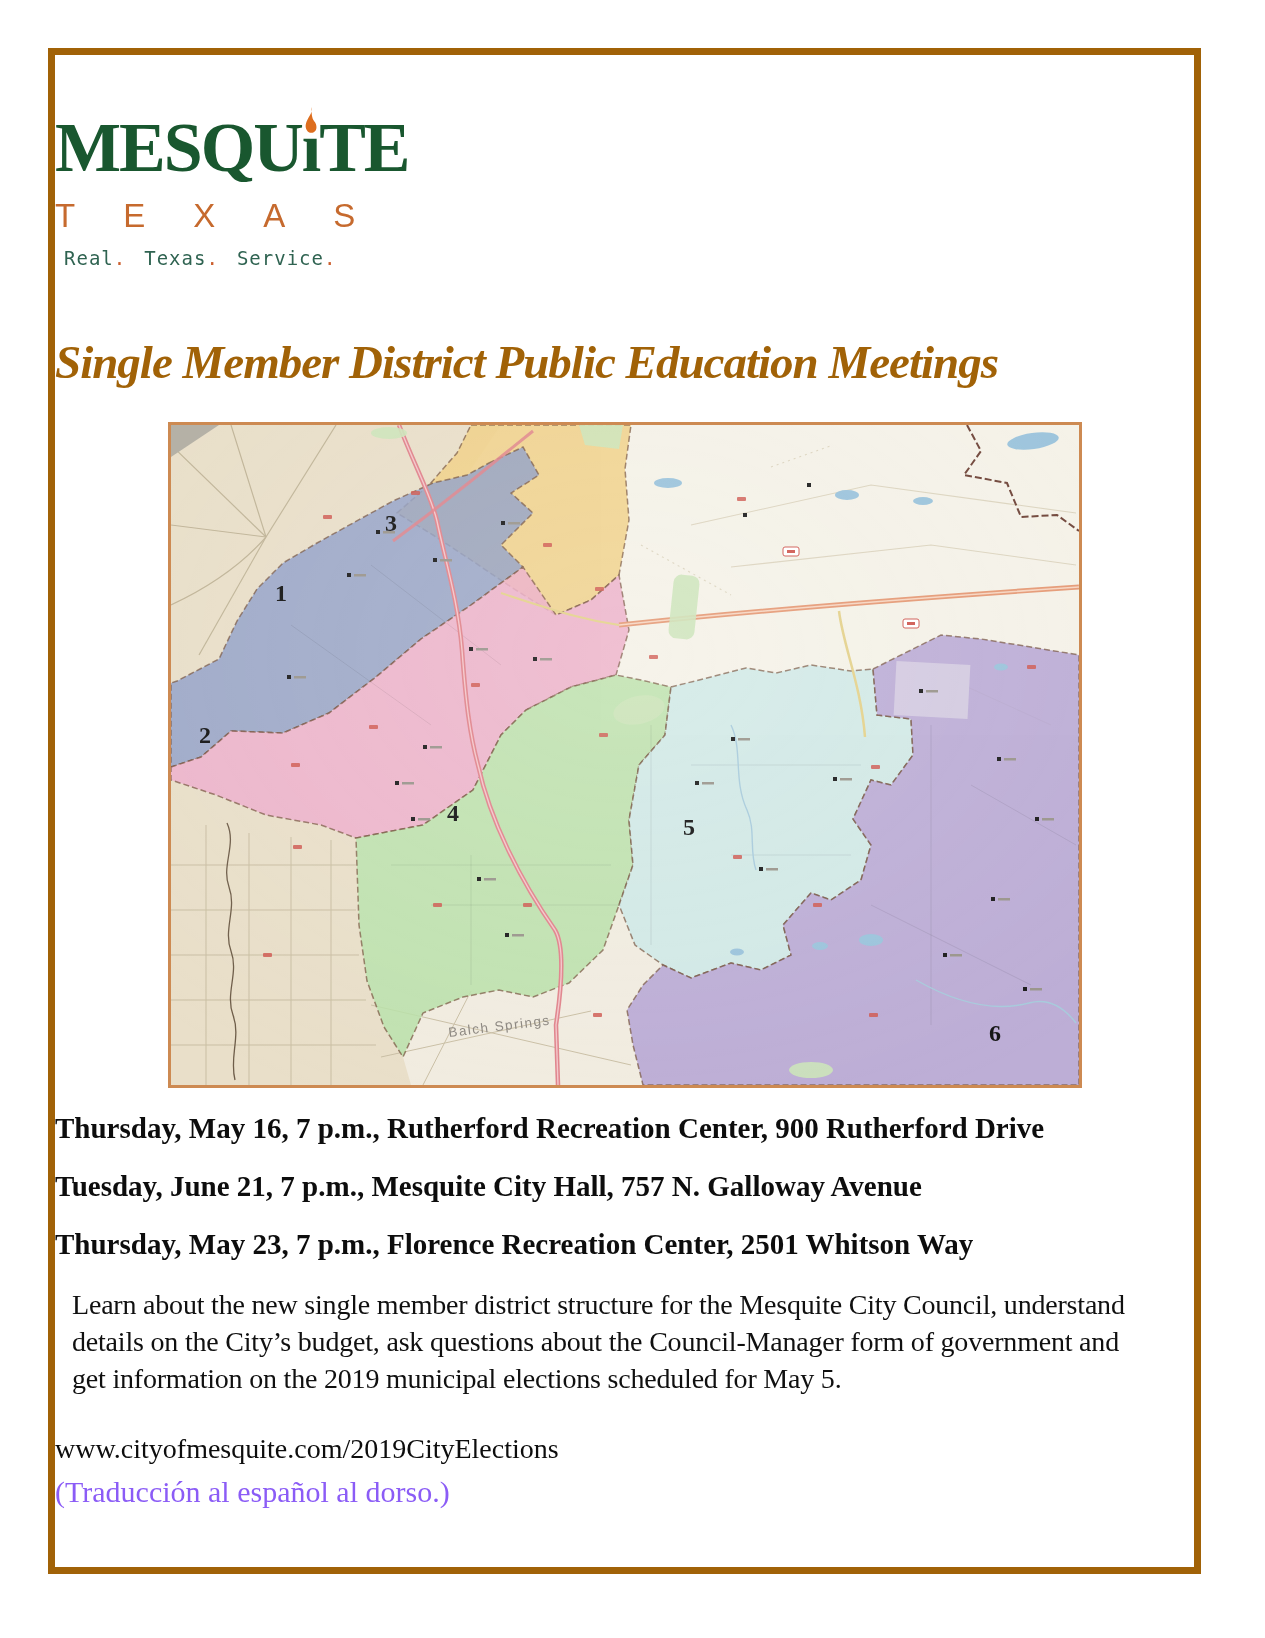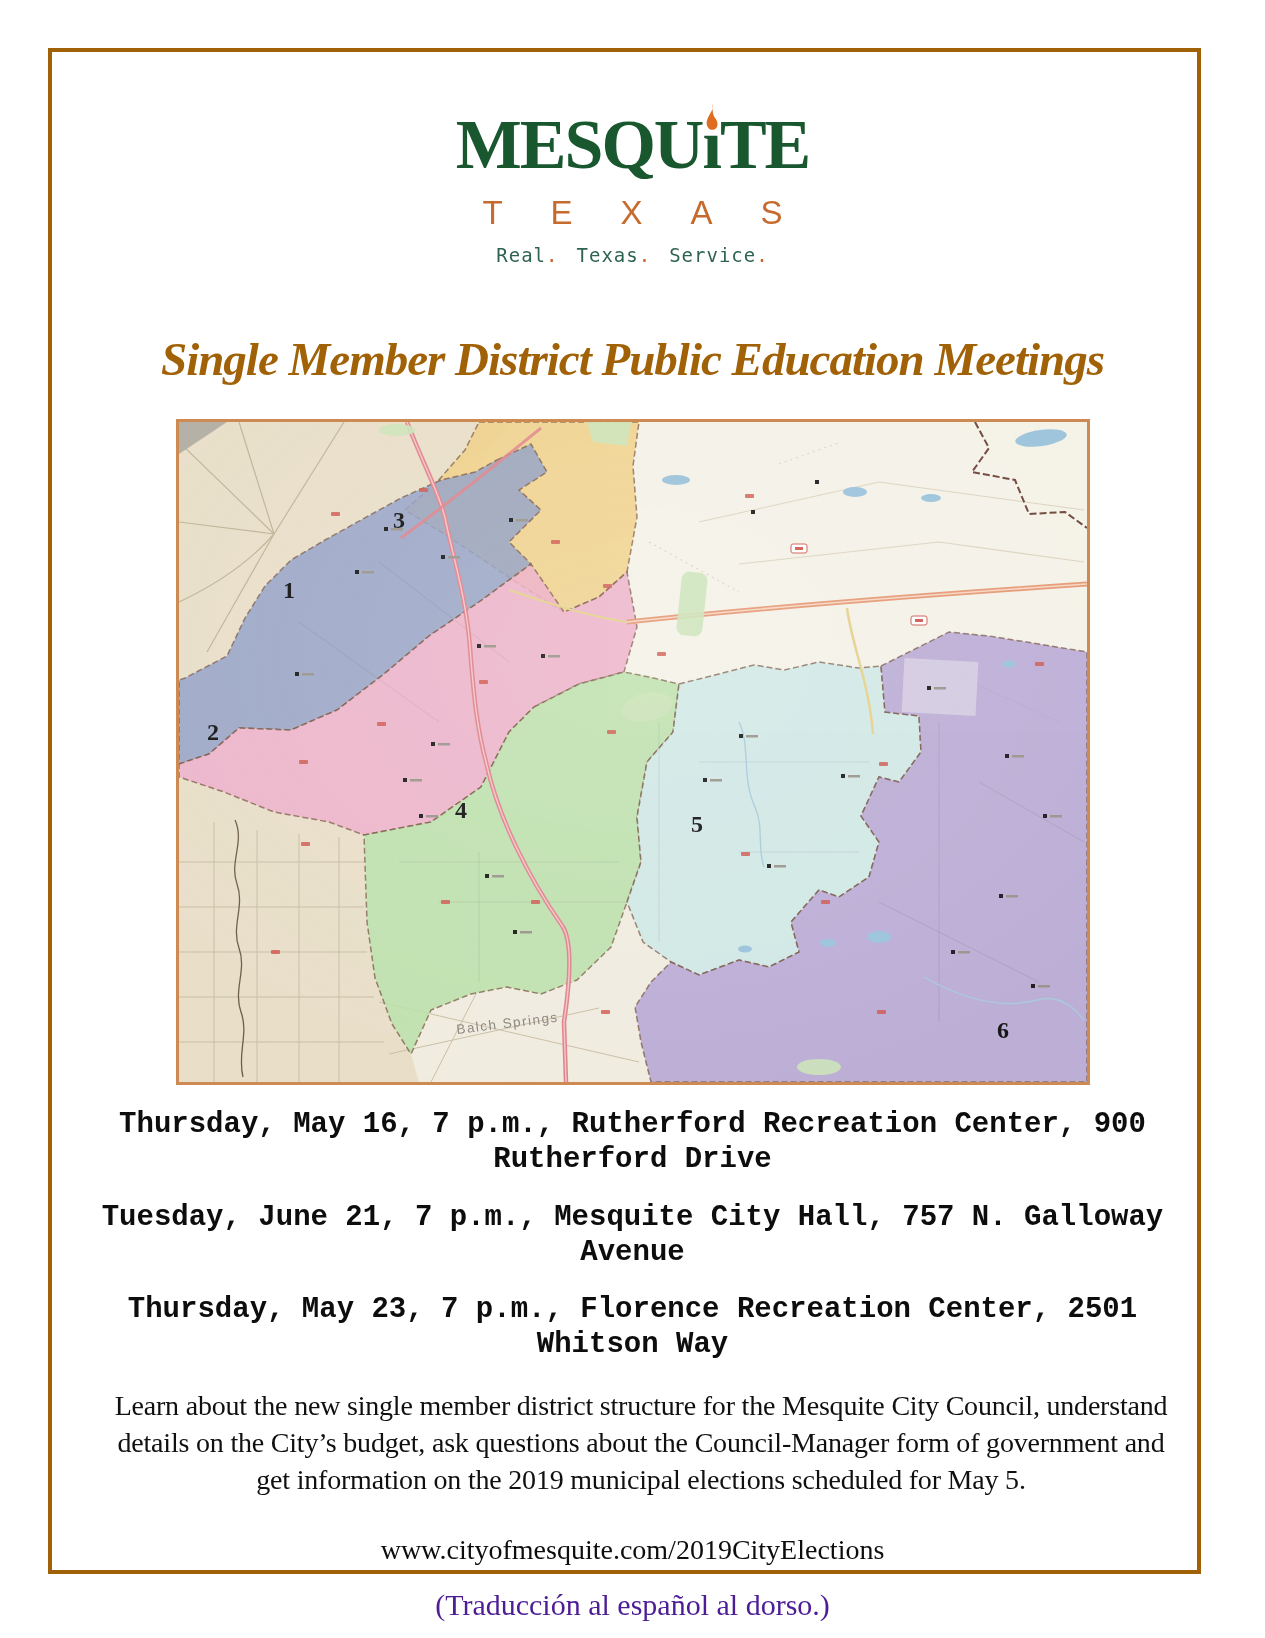--- a/index.html
+++ b/index.html
@@ -1,19 +1,19 @@
 <!DOCTYPE html>
 <html><head>
 <meta charset="utf-8">
 <style>
   html,body{margin:0;padding:0;background:#ffffff;}
   .page{position:relative;width:1265px;height:1638px;background:#ffffff;
         font-family:"Liberation Serif",serif;overflow:hidden;}
   .frame{position:absolute;left:48px;top:48px;width:1153px;height:1526px;
-         border:4px solid #a16207;box-sizing:border-box;text-align:center;padding-left:16px;}
+         border:7px solid #a16207;box-sizing:border-box;}
 
   
   .logo{margin-top:56px;}
   .wordmark{font-size:70px;font-weight:bold;color:#19572f;letter-spacing:-2px;
             line-height:1.05;}
   .i-slot{position:relative;display:inline-block;}
   .flame{position:absolute;left:50%;bottom:33px;transform:translateX(-55%);
          width:21px;height:46px;}
   .state{margin-top:12px;font-family:"Liberation Sans",sans-serif;
          font-size:33px;color:#c66a2e;}
@@ -25,26 +25,26 @@
 
   
   .title{margin:68px 0 2px 0;font-size:47px;font-weight:bold;color:#a16207;
          letter-spacing:-1px;line-height:1.1;font-style:italic;}
 
   
   .map-wrap{margin-top:34px;}
   .map{display:block;margin:0 auto;border:3px solid #cd8a52;background:#f1ece0;}
 
   
-  .meetings{margin-top:19px;font-family:Liberation Mono, monospace;}
+  .meetings{margin-top:19px;}
   .meeting{font-size:29px;font-weight:bold;color:#0d0d0d;margin:23px 0;line-height:1.2;}
   .body-text{margin-top:24px;}
   .body-line{font-size:28px;color:#101010;line-height:37px;letter-spacing:-0.2px;margin-left:17px;}
   .url{margin-top:36px;font-size:28px;font-weight:normal;color:#0d0d0d;}
-  .translation{margin-top:22px;font-size:30px;color:#4c1d95;}
+  .translation{margin-top:10px;font-size:30px;color:#8b5cf6;}
 </style>
 </head>
 <body>
 
 <div class="page">
   <div class="frame">
 
     <header class="logo">
       <div class="wordmark"><span>MESQU</span><span class="i-slot"><svg class="flame" viewBox="0 0 20 42">
               <path d="M12.6 0 C14.2 6.2 8.2 10.2 7 16.4 C5.9 22 10.4 26.2 14.6 24 C18.2 22.1 17.8 16.6 15 13.5 C12.8 11.1 12.2 5.2 12.6 0 Z" fill="#dd6e1f"></path>

